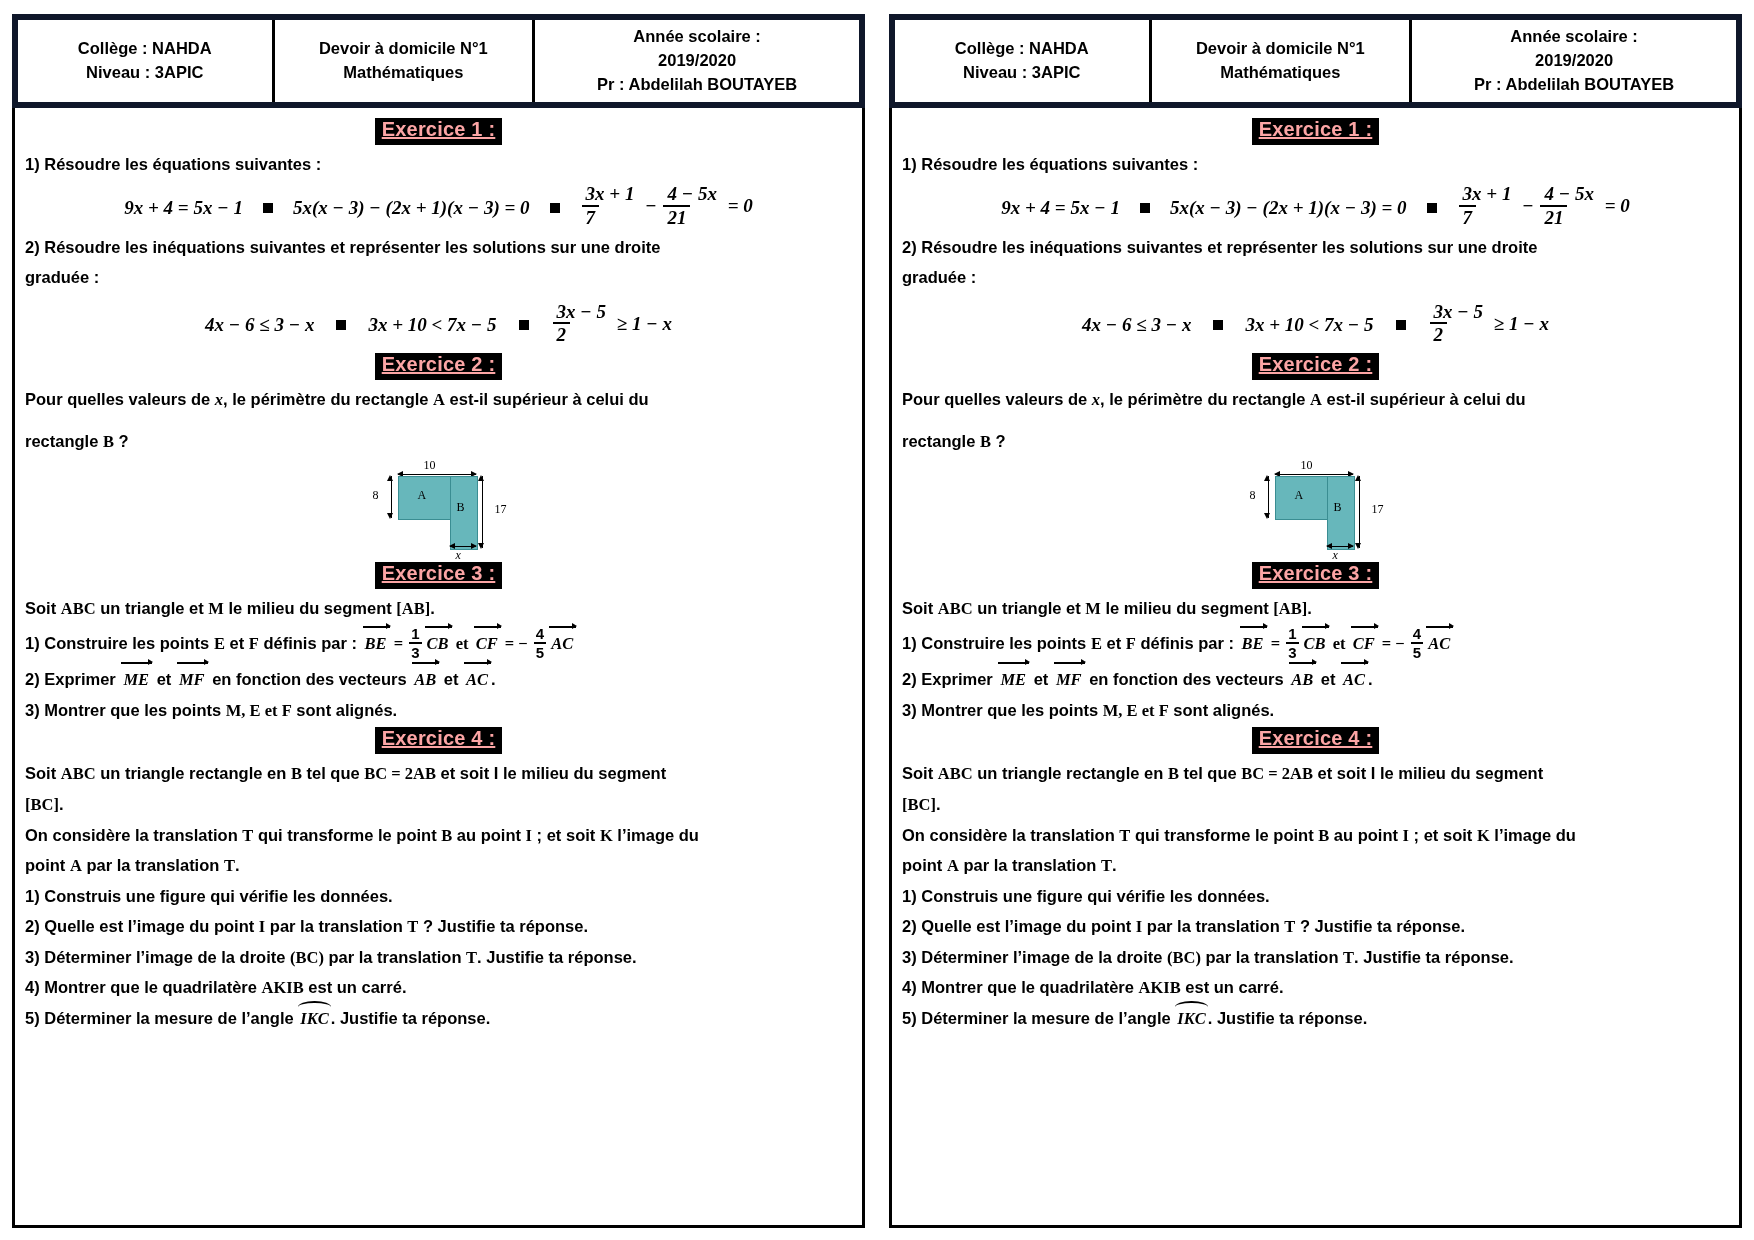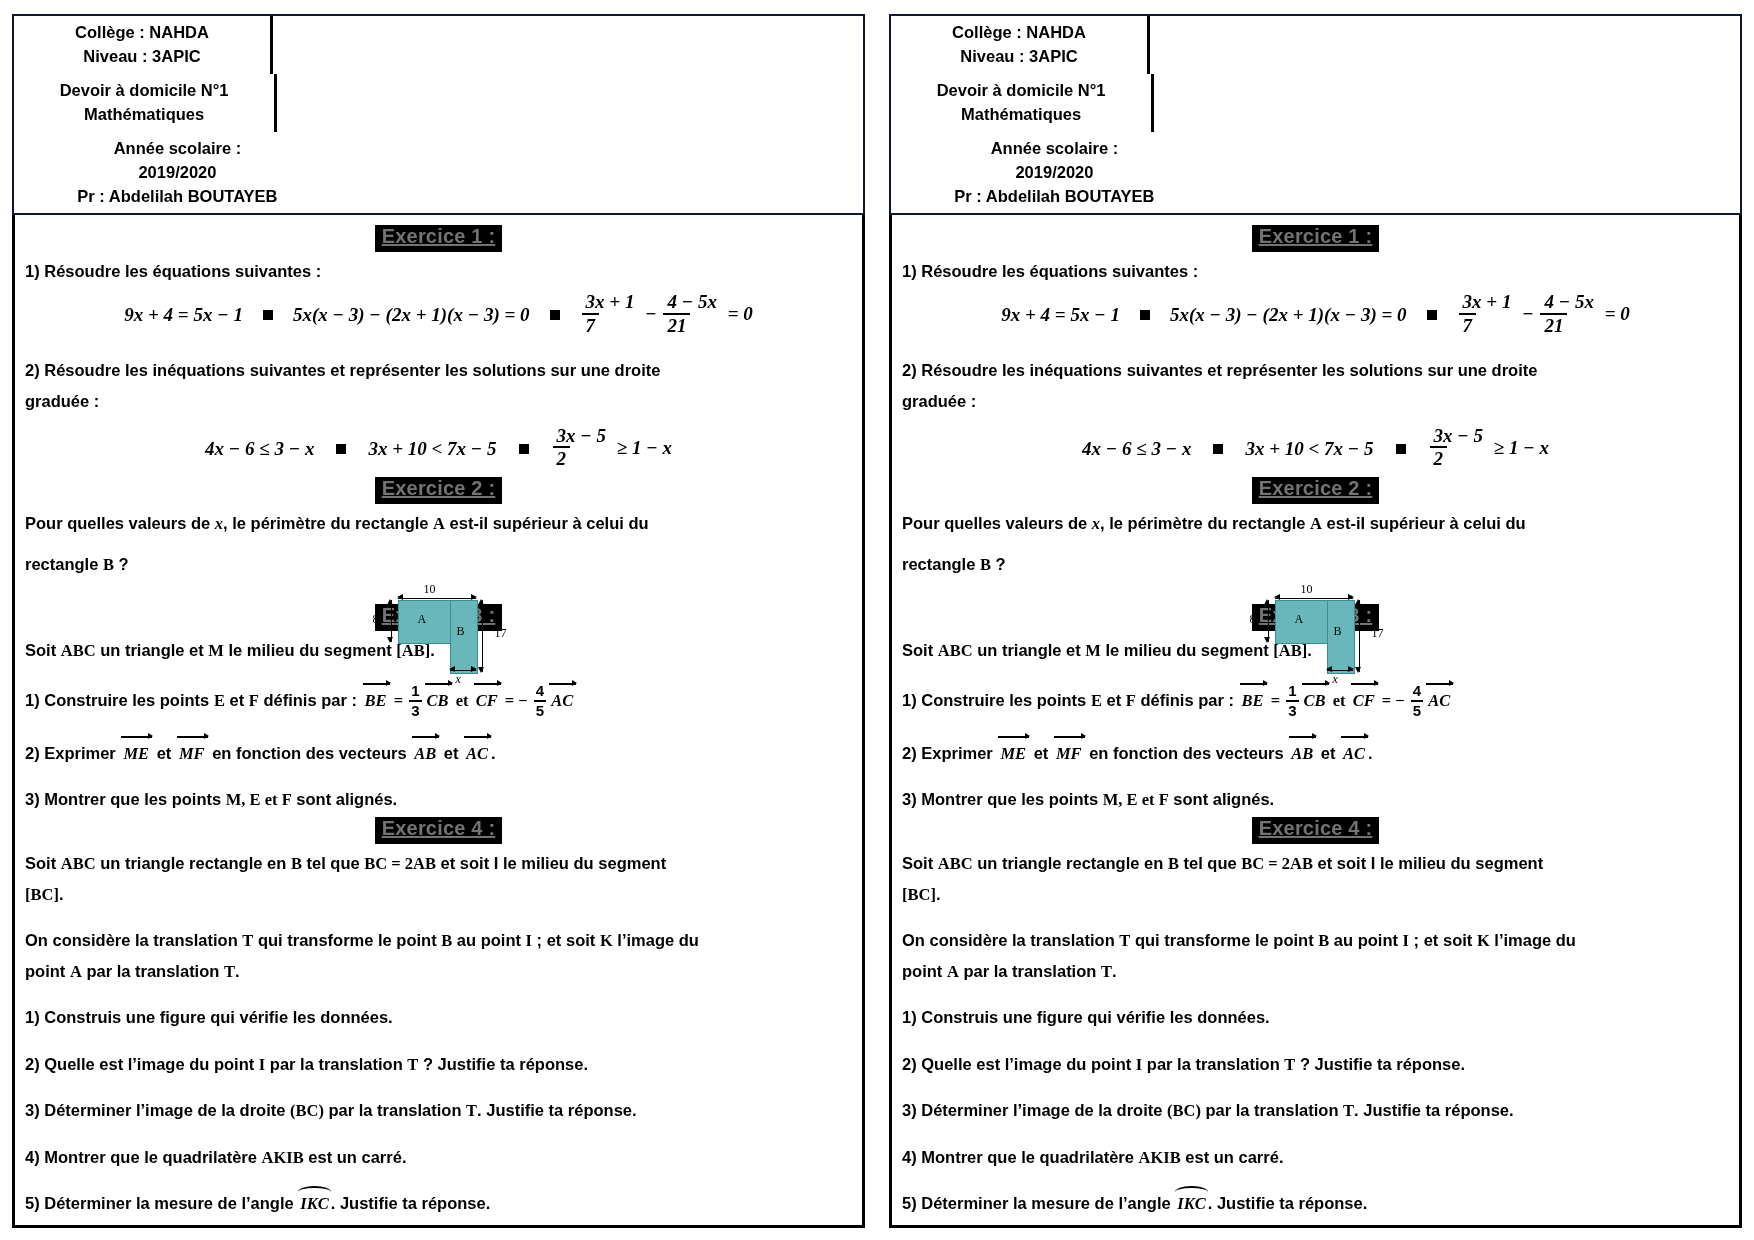--- a/index.html
+++ b/index.html
@@ -1,39 +1,39 @@
 <!DOCTYPE html>
 <html><head>
 <meta charset="utf-8">
 <style>
   html,body{margin:0;padding:0;background:#ffffff;}
   body{width:1754px;height:1240px;font-family:"Liberation Sans",sans-serif;color:#000;}
   .page{display:flex;width:1754px;height:1240px;box-sizing:border-box;}
   .copy{width:877px;height:1240px;box-sizing:border-box;padding:14px 12px 12px 12px;display:flex;flex-direction:column;}
 
   
-  .hdr{display:flex;border:2px solid #0f172a;box-sizing:border-box;width:100%;flex-direction:column;}
+  .hdr{display:flex;border:6px solid #0f172a;box-sizing:border-box;width:100%;}
   .hdr-cell{box-sizing:border-box;padding:5px 4px;text-align:center;font-weight:bold;font-size:16.5px;line-height:1.45;
             display:flex;flex-direction:column;justify-content:center;align-items:center;}
   .hdr-c1{width:30.5%;border-right:3px solid #000;}
   .hdr-c2{width:31%;border-right:3px solid #000;}
   .hdr-c3{width:38.5%;justify-content:center;}
   .hdr-cell div{white-space:nowrap;}
 
   
   .body{border:3px solid #000;border-top:none;box-sizing:border-box;flex:1;padding:8px 10px 6px 10px;
         display:flex;flex-direction:column;overflow:hidden;}
 
   .ex-wrap{text-align:center;margin:2px 0 4px 0;}
-  .ex-title{display:inline-block;background:#000;color:#737373;font-weight:bold;font-size:20px;
+  .ex-title{display:inline-block;background:#000;color:#fca5a5;font-weight:bold;font-size:20px;
             padding:0px 7px 1px 7px;letter-spacing:.2px;border-bottom:3px double #000;
             text-decoration:underline;text-underline-offset:1px;}
 
   .q{font-weight:bold;font-size:16.5px;line-height:1.55;margin:3px 0 2px 0;}
-  .q.sp{margin-top:19px;}
+  .q.sp{margin-top:3px;}
   .math{font-family:"Liberation Serif",serif;font-weight:bold;font-style:italic;}
   .mathu{font-family:"Liberation Serif",serif;font-weight:bold;font-style:normal;}
   .var{font-family:"Liberation Serif",serif;font-style:italic;font-weight:bold;}
 
   .eqrow{display:flex;align-items:center;justify-content:center;gap:20px;font-family:"Liberation Serif",serif;
          font-weight:bold;font-size:19px;margin:6px 0 2px 0;flex-wrap:nowrap;}
   .eqrow.ineq{gap:22px;margin:10px 0 4px 0;}
   .eq{white-space:nowrap;}
   .bullet{display:inline-block;width:10px;height:10px;background:#000;flex:none;}
 

